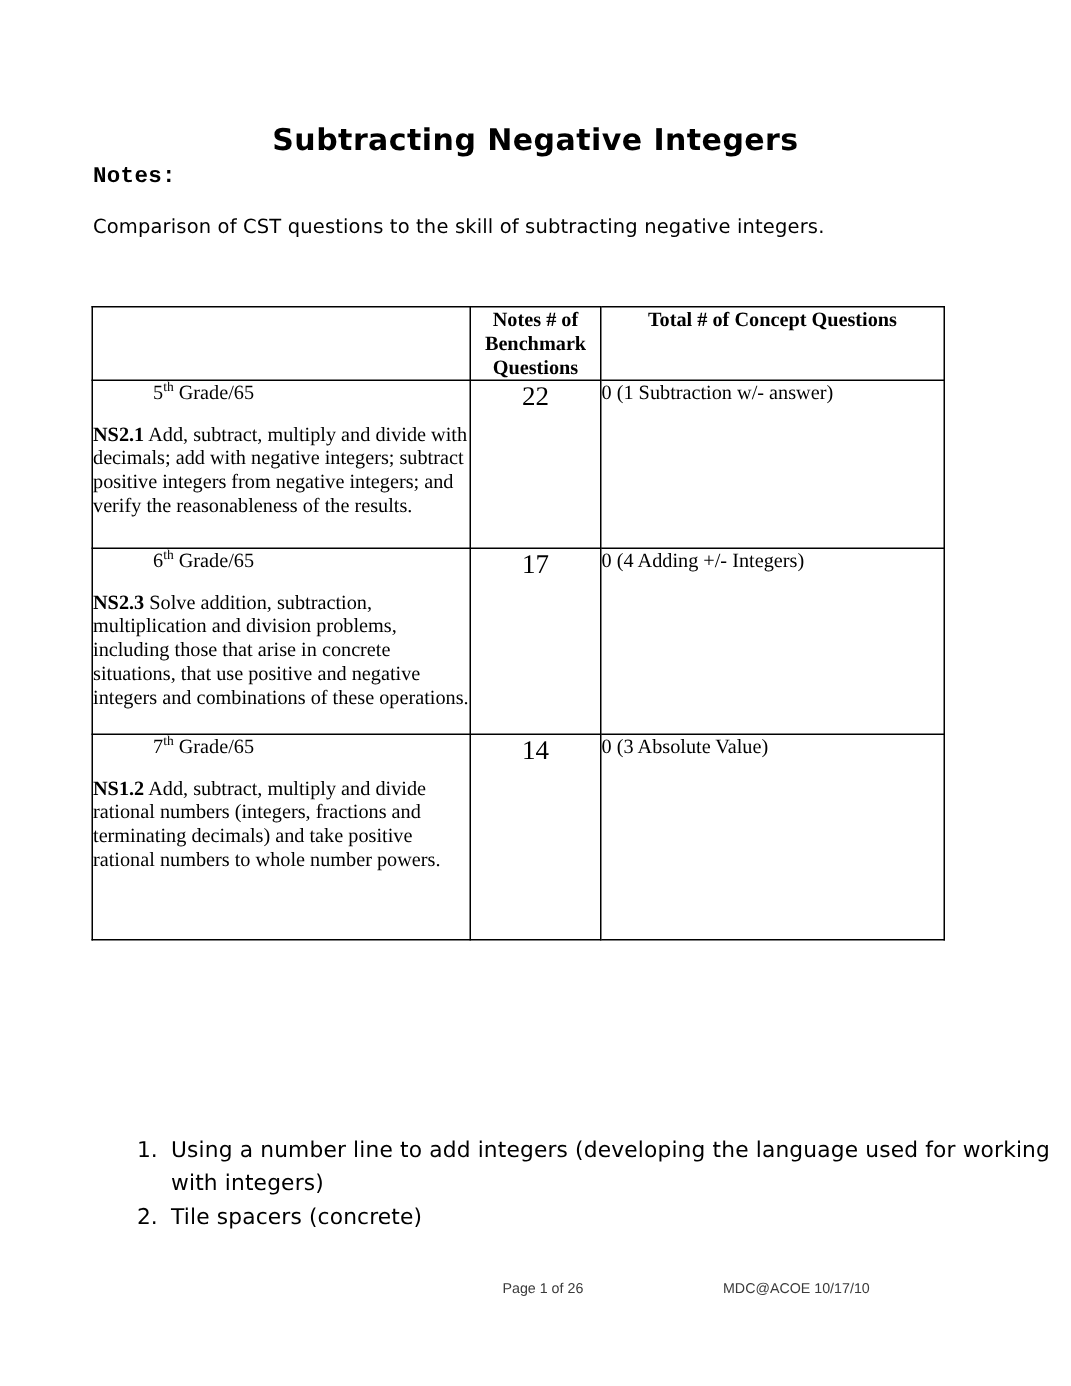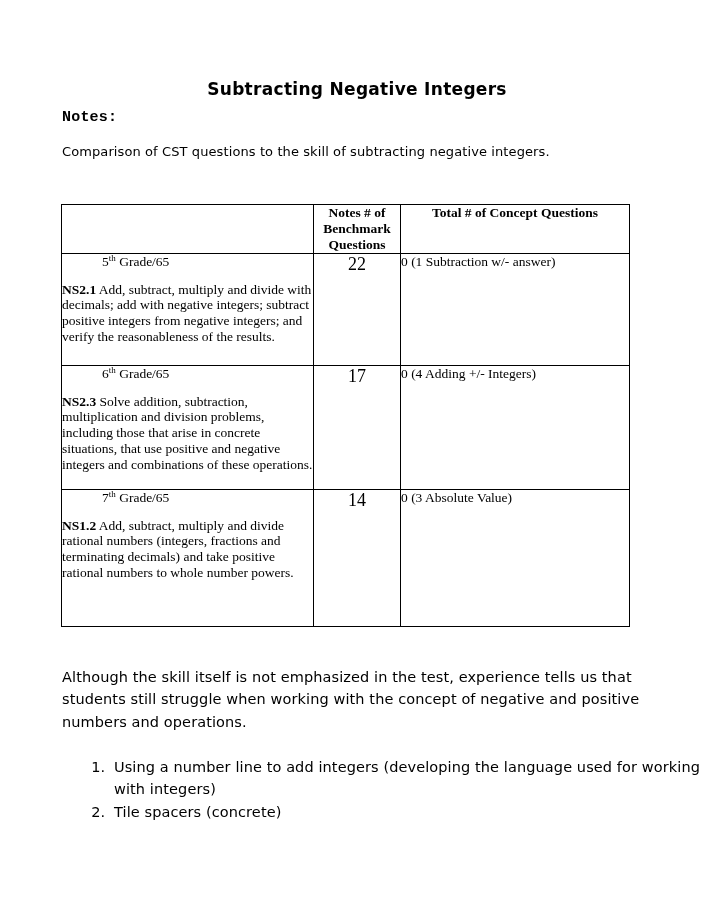--- a/index.html
+++ b/index.html
@@ -26,21 +26,21 @@
   }
 
   
   .doc-title {
     position: absolute;
     left: 0;
     top: 68px;
     width: 714px;
     text-align: center;
     font-family: "DejaVu Sans", sans-serif;
-    font-size: 17px;
+    font-size: 20px;
     font-weight: bold;
     letter-spacing: 0.3px;
   }
 
   .notes-label {
     position: absolute;
     left: 62px;
     top: 109px;
     font-family: Liberation Mono, monospace;
     font-size: 15px;
@@ -226,22 +226,25 @@
         <td class="cell-standard">
           <div class="grade-label"><span>7</span><sup>th</sup><span> Grade/65</span></div>
           <div><span class="std-code">NS1.2</span><span> Add, subtract, multiply and divide rational numbers (integers, fractions and terminating decimals) and take positive rational numbers to whole number powers.</span></div>
         </td>
         <td class="cell-bench">14</td>
         <td class="cell-concept">0 (3 Absolute Value)</td>
       </tr>
     </tbody>
   </table>
 
-  <div class="para-block">Although the skill itself is not emphasized in the test, experience tells us that students still struggle when working with the concept of negative and positive numbers and operations.</div>
 
 
   <ol class="steps-list">
     <li>Using a number line to add integers (developing the language used for working with integers)</li>
     <li>Tile spacers (concrete)</li>
   </ol>
 
+  <div class="footer">
+    <span class="footer-page">Page 1 of 26</span>
+    <span class="footer-credit">MDC@ACOE  10/17/10</span>
+  </div>
 
 </div>
 
 </body></html>

